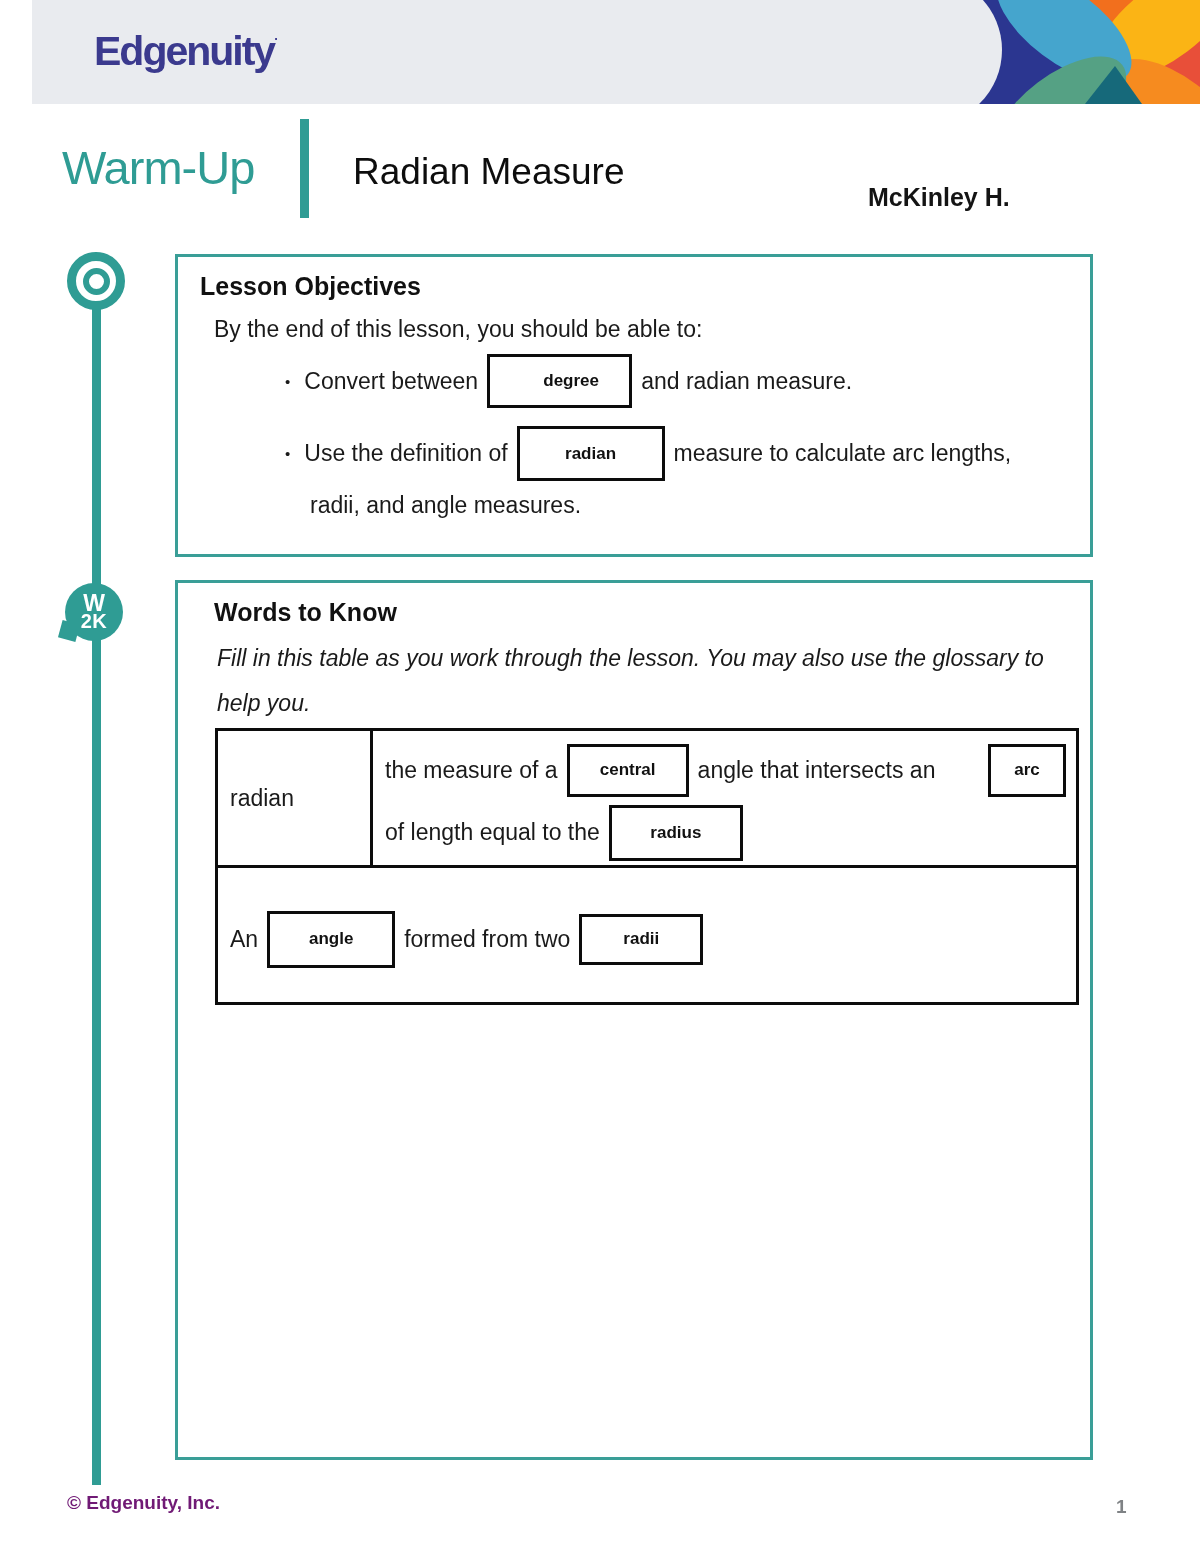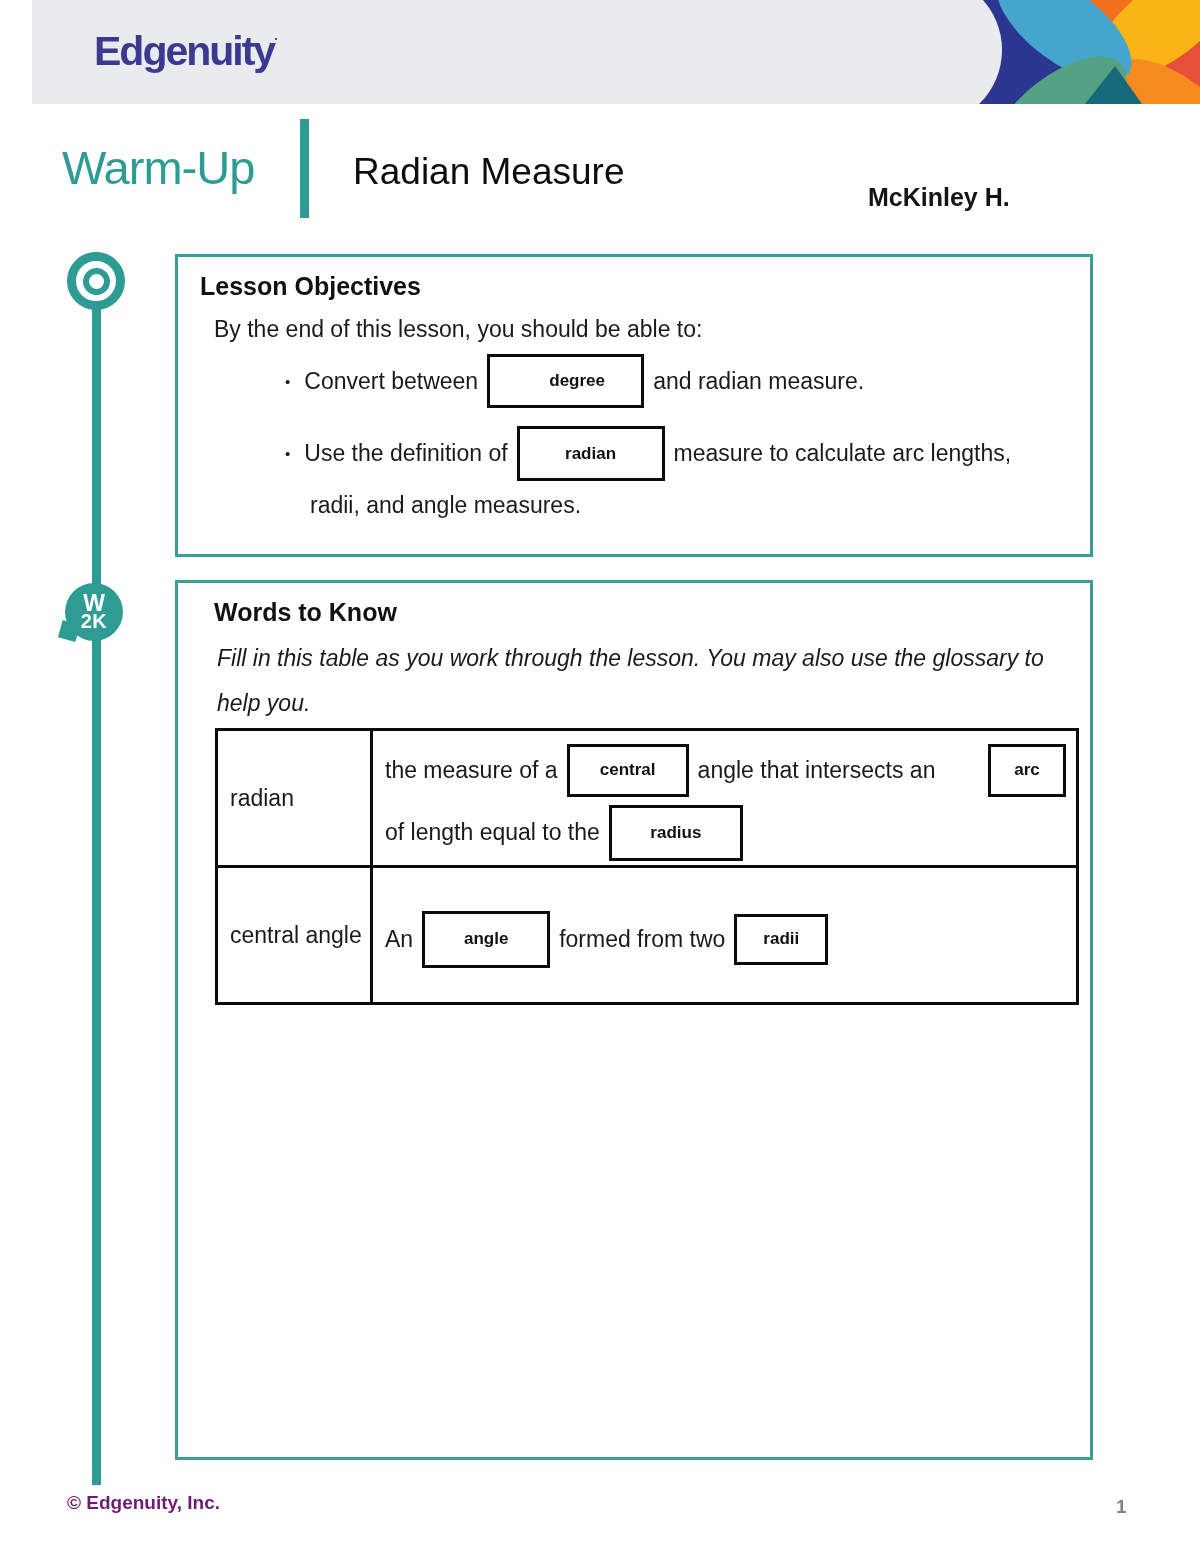--- a/index.html
+++ b/index.html
@@ -56,27 +56,27 @@
   .objrow { display:flex; align-items:center; gap:9px; font-size:23px; white-space:nowrap; }
   .objrow .bullet { font-size:15px; margin-right:5px; }
   .obj1 { left:285px; top:354px; }
   .obj2 { left:285px; top:426px; }
   .obj2-cont { left:310px; top:492px; font-size:23px; }
 
   .ansbox {
     border:3px solid #0c0c0c; background:#fff; display:flex; align-items:center; justify-content:center;
     font-size:17px; font-weight:700; color:#111; flex:0 0 auto;
   }
-  .bx-degree { width:157px; height:54px;padding-left:23px; }
+  .bx-degree { width:145px; height:54px;padding-left:23px; }
   .bx-radian { width:148px; height:55px; }
   .bx-central { width:122px; height:53px; }
   .bx-arc { width:78px; height:53px; }
   .bx-radius { width:134px; height:56px; }
   .bx-angle { width:128px; height:57px; }
-  .bx-radii { width:94px; height:51px; }
+  .bx-radii { width:124px; height:51px; }
 
   
   .wtk-table { left:215px; top:728px; width:864px; height:277px; border:3px solid #0c0c0c; background:#fff; }
   .wtk-row { display:flex; width:100%; }
   .wtk-row1 { height:137px; border-bottom:3px solid #0c0c0c; }
   .wtk-row2 { height:134px; }
   .term-cell {
     width:155px; flex:0 0 auto; border-right:3px solid #0c0c0c;
     display:flex; align-items:center; padding-left:12px; font-size:23px;
   }
@@ -177,21 +177,20 @@
       <div class="def-line">
         <span>of length equal to the</span>
         <span class="ansbox bx-radius">
           <span>radius</span>
         </span>
       </div>
     </div>
   </div>
 
   <div class="wtk-row wtk-row2">
-    <div class="term-cell">central angle</div>
     <div class="def-cell">
       <div class="def-line">
         <span>An</span>
         <span class="ansbox bx-angle">
           <span>angle</span>
         </span>
         <span>formed from two</span>
         <span class="ansbox bx-radii">
           <span>radii</span>
         </span>

